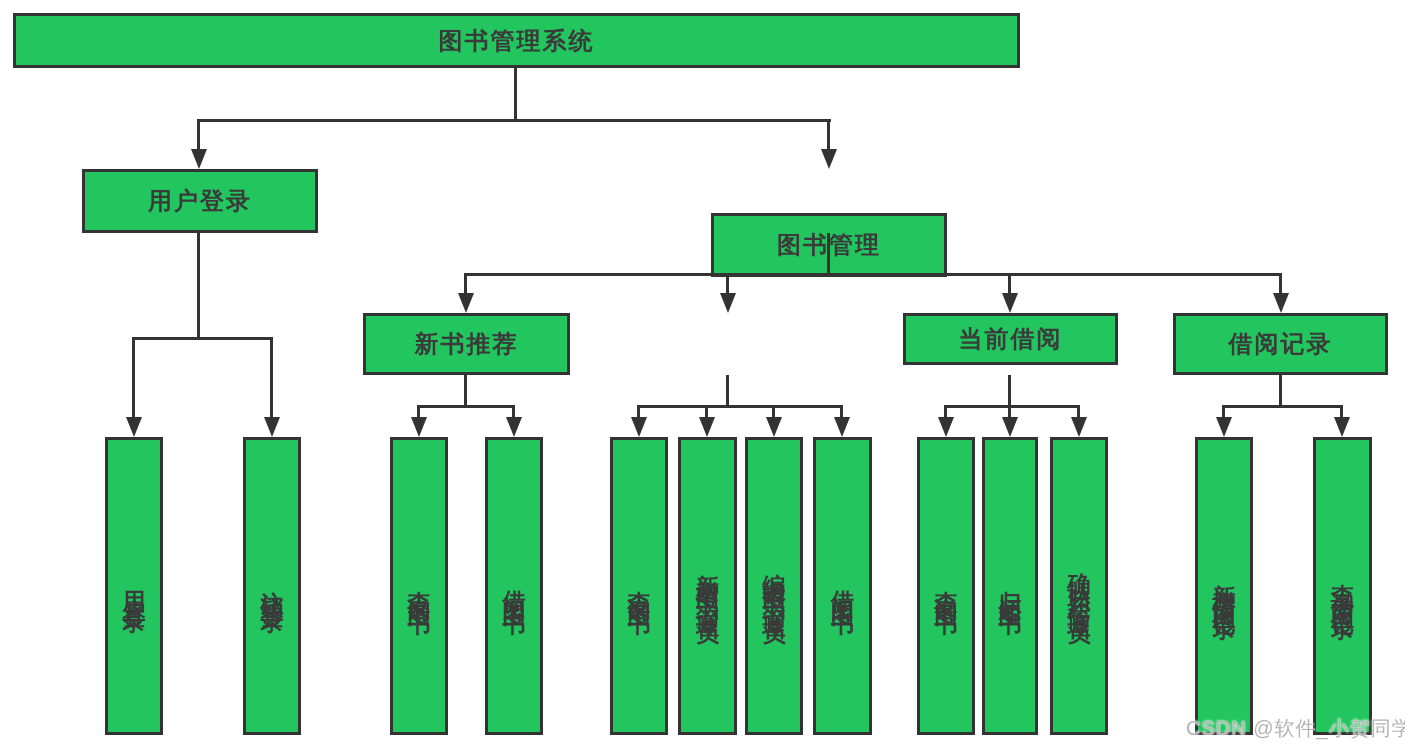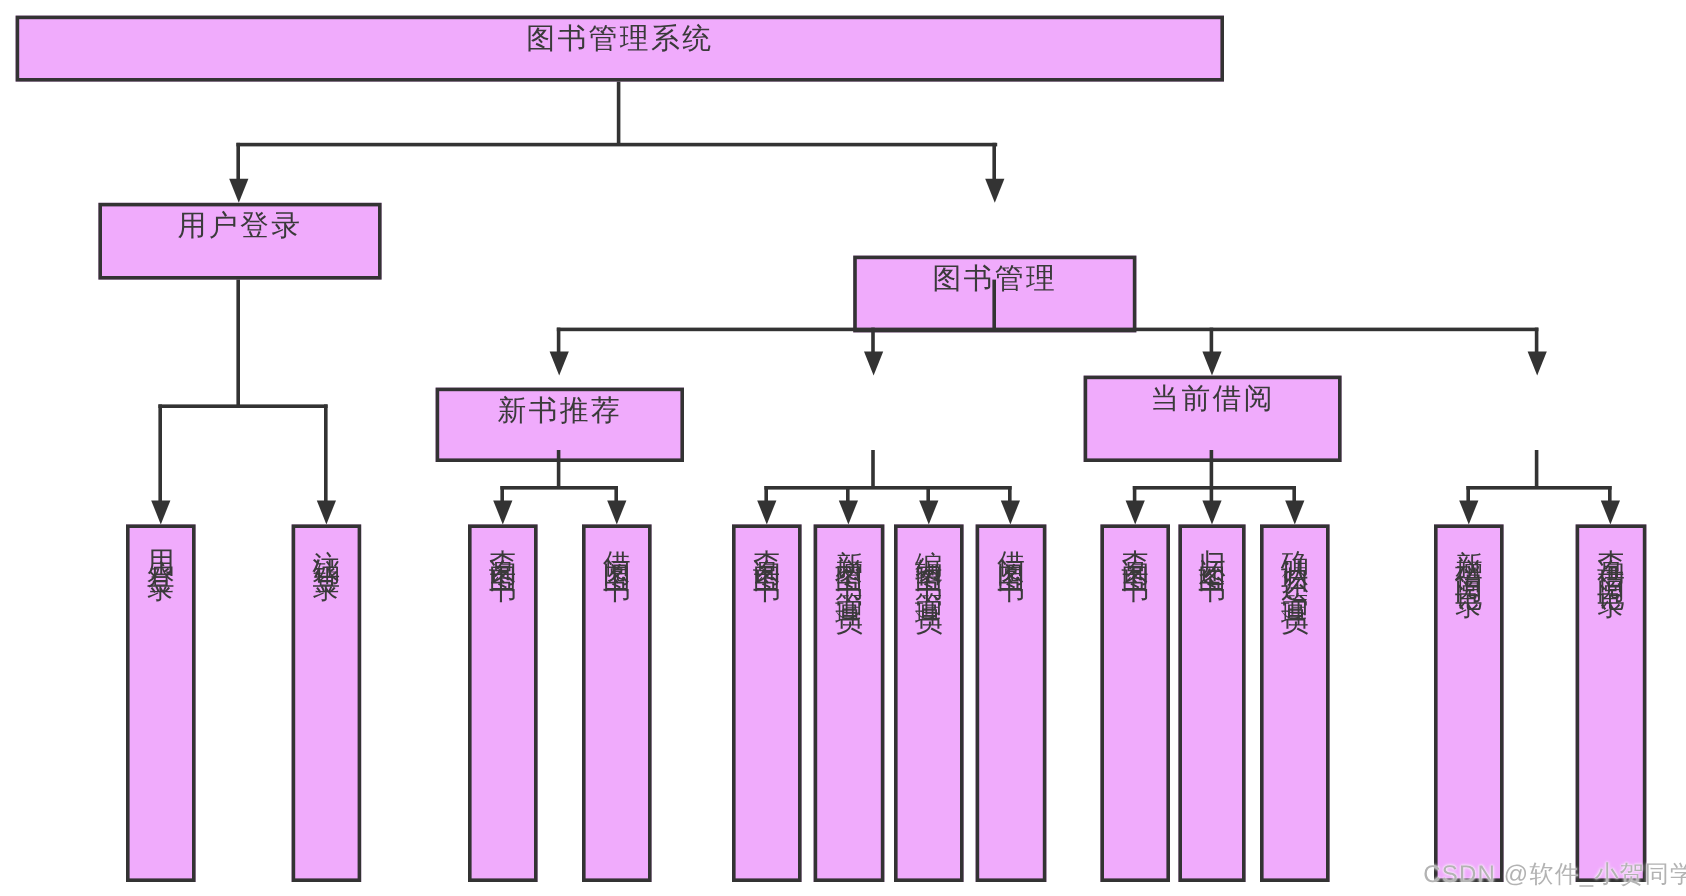--- a/index.html
+++ b/index.html
@@ -1,22 +1,22 @@
 <!DOCTYPE html>
 <html><head>
 <meta charset="utf-8">
 <style>
   html,body{margin:0;padding:0;background:#ffffff;}
   #canvas{
     position:relative;width:1405px;height:747px;background:#ffffff;overflow:hidden;
     font-family:"Liberation Sans",sans-serif;color:#3a3a3a;
   }
   .box{
-    position:absolute;box-sizing:border-box;border:3px solid #333333;background:#f0abfc;
-    display:flex;justify-content:center;
+    position:absolute;box-sizing:border-box;border:3px solid #333333;background:#22c55e;
+    display:flex;align-items:center;justify-content:center;font-weight:bold;
   }
   .hlabel{font-size:24px;letter-spacing:2px;color:#3a3a3a;white-space:nowrap;}
   .vlabel{
     writing-mode:vertical-rl;text-orientation:mixed;
     font-size:23px;letter-spacing:7px;color:#3a3a3a;line-height:1;white-space:nowrap;
   }
   .vline{position:absolute;width:3px;background:#333333;}
   .hline{position:absolute;height:3px;background:#333333;}
   .arr{
     position:absolute;width:0;height:0;
@@ -63,25 +63,28 @@
   <div class="hline" style="left:464px;top:273px;width:818px;"></div>
   <div class="vline" style="left:464px;top:273px;height:23px;"></div>
   <div class="arr" style="left:458px;top:293px;"></div>
   <div class="vline" style="left:726px;top:273px;height:23px;"></div>
   <div class="arr" style="left:720px;top:293px;"></div>
   <div class="vline" style="left:1008px;top:273px;height:23px;"></div>
   <div class="arr" style="left:1002px;top:293px;"></div>
   <div class="vline" style="left:1279px;top:273px;height:23px;"></div>
   <div class="arr" style="left:1273px;top:293px;"></div>
 
-  <div class="box" style="left:363px;top:323px;width:207px;height:62px;">
+  <div class="box" style="left:363px;top:313px;width:207px;height:62px;">
     <span class="hlabel">新书推荐</span>
   </div>
-  <div class="box" style="left:903px;top:313px;width:215px;height:72px;">
+  <div class="box" style="left:903px;top:313px;width:215px;height:52px;">
     <span class="hlabel">当前借阅</span>
+  </div>
+  <div class="box" style="left:1173px;top:313px;width:215px;height:62px;">
+    <span class="hlabel">借阅记录</span>
   </div>
 
   <div class="vline" style="left:464px;top:375px;height:32px;"></div>
   <div class="hline" style="left:417px;top:405px;width:98px;"></div>
   <div class="vline" style="left:417px;top:405px;height:15px;"></div>
   <div class="arr" style="left:411px;top:417px;"></div>
   <div class="vline" style="left:512px;top:405px;height:15px;"></div>
   <div class="arr" style="left:506px;top:417px;"></div>
 
   <div class="vline" style="left:726px;top:375px;height:32px;"></div>

